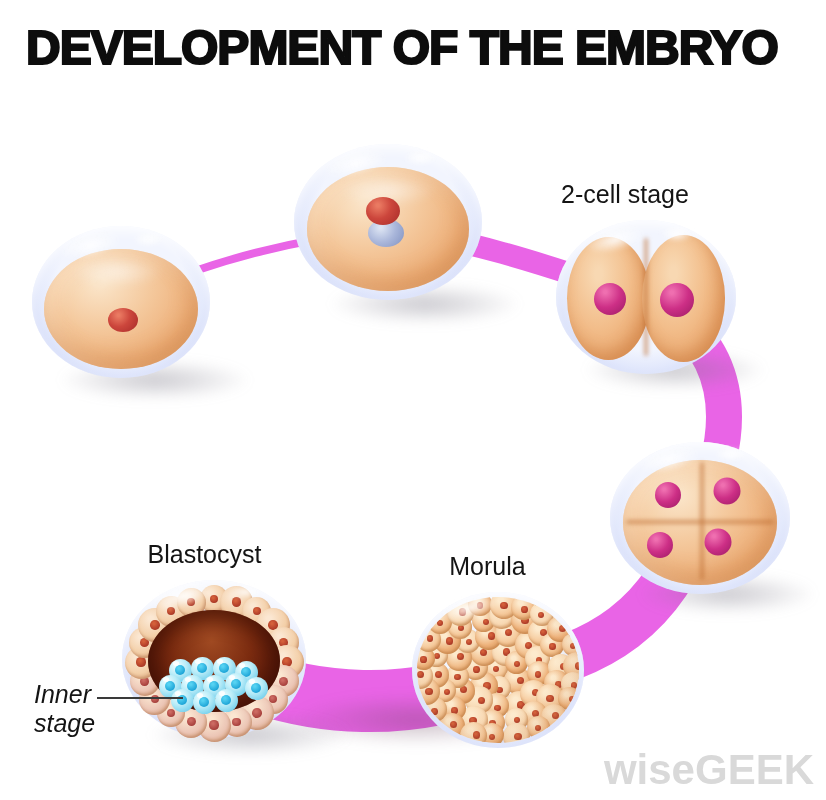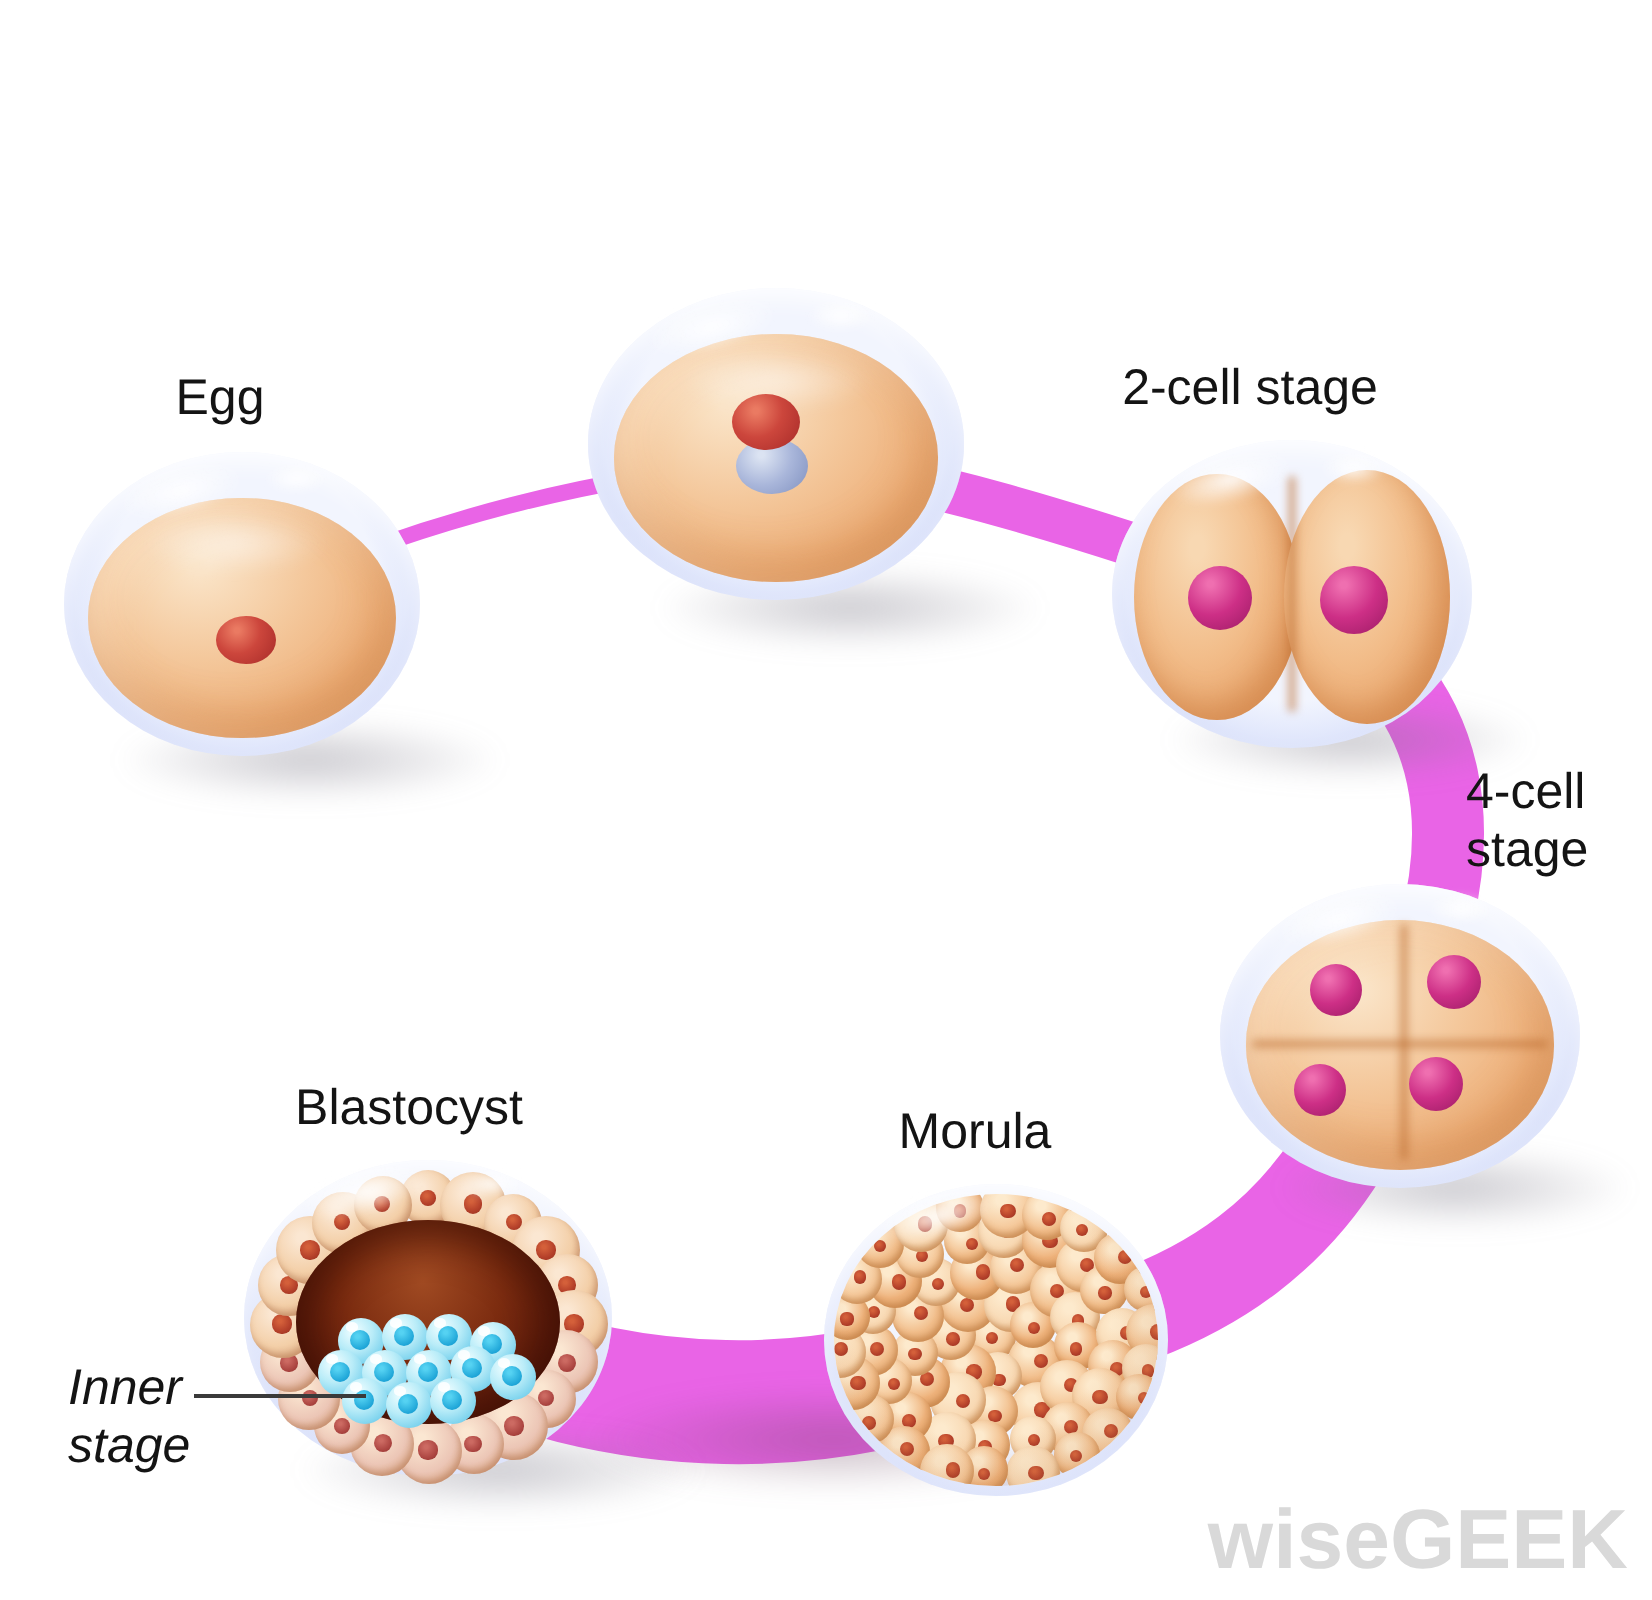--- a/index.html
+++ b/index.html
@@ -418,22 +418,21 @@
         </div>
         <div class="icm" style="left: 92.5px; top: 108.5px; width: 23px; height: 23px;">
           <div class="icmdot"></div>
           <div style="position: absolute; left: 18%; top: 12%; width: 28%; height: 20%; border-radius: 50%; background: rgba(255, 255, 255, 0.85);"></div>
         </div>
       </div>
     <div class="gloss" style="left:16%;top:3%;width:34%;height:14%;transform:rotate(-14deg)"></div>
     <div class="gloss" style="left:58%;top:3%;width:18%;height:9%"></div>
   </div>
 
-  <div class="label" style="left:60px;top:185px;width:100px">Egg</div>
+  <div class="title">DEVELOPMENT OF THE EMBRYO</div>
   <div class="label" style="left:540px;top:180px;width:170px">2-cell stage</div>
-  <div class="label left" style="left:733px;top:382px;width:80px">4-cell stage</div>
   <div class="label" style="left:122px;top:540px;width:165px">Blastocyst</div>
   <div class="label" style="left:425px;top:552px;width:125px">Morula</div>
   <div class="label left italic" style="left:34px;top:680px;width:70px">Inner stage</div>
   <div class="leader" style="left:97px;top:697px;width:86px"></div>
   <div class="watermark">wiseGEEK</div>
 
 </div>
 
 </body></html>

